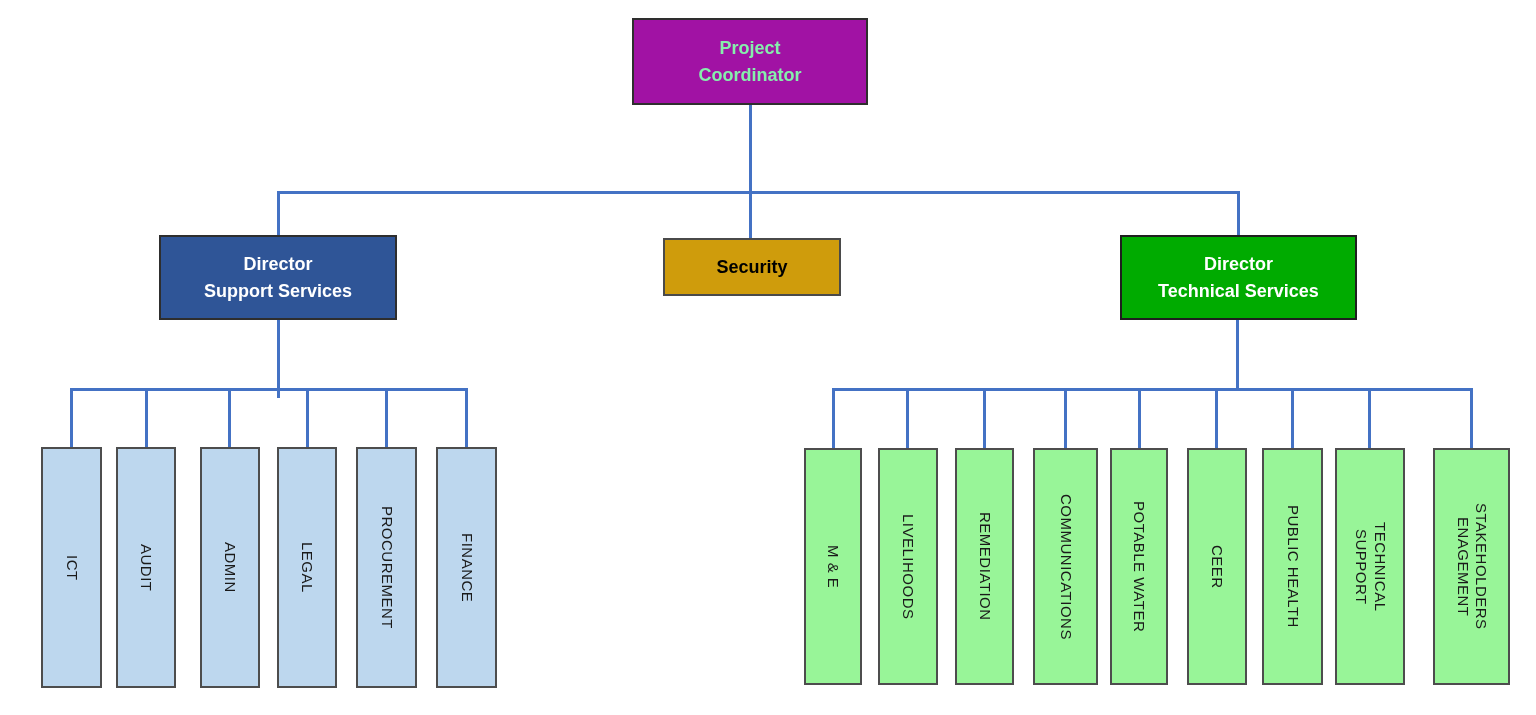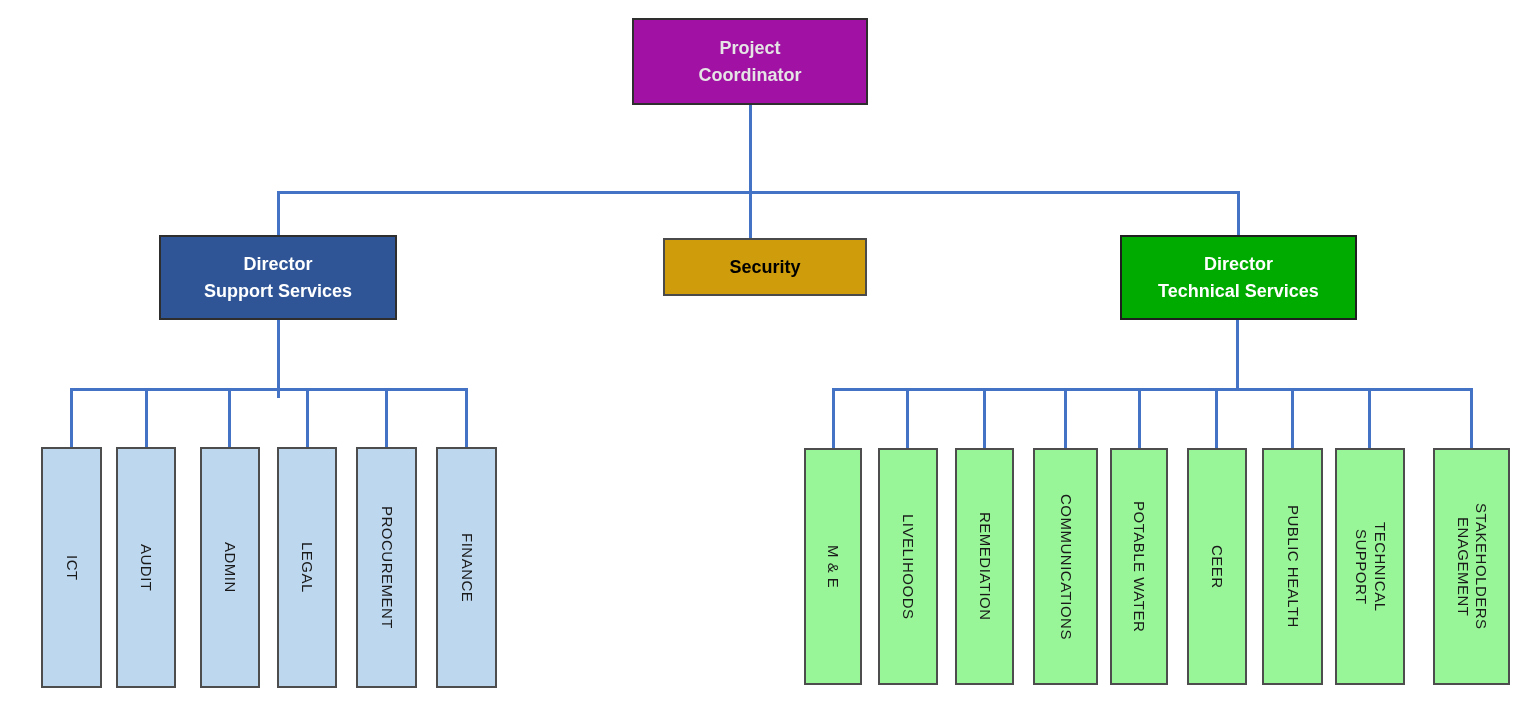--- a/index.html
+++ b/index.html
@@ -31,36 +31,36 @@
   }
   .node .lbl {
     white-space: pre-line;
     text-align: center;
   }
   
   .box-root {
     left: 632px; top: 18px; width: 236px; height: 87px;
     background: #A112A4;
     border: 2px solid #2e2e2e;
-    color: #e5e5e5;
+    color: #86efac;
     font-weight: 700;
     font-size: 18px;
     line-height: 1.5;
   }
   .box-dir-support {
     left: 159px; top: 235px; width: 238px; height: 85px;
     background: #2F5597;
     border: 2px solid #2e2e2e;
     color: #ffffff;
     font-weight: 700;
     font-size: 18px;
     line-height: 1.5;
   }
   .box-security {
-    left: 663px; top: 238px; width: 204px; height: 58px;
+    left: 663px; top: 238px; width: 178px; height: 58px;
     background: #CF9C0C;
     border: 2px solid #4a4a4a;
     color: #000000;
     font-weight: 700;
     font-size: 18px;
   }
   .box-dir-technical {
     left: 1120px; top: 235px; width: 237px; height: 85px;
     background: #00AB00;
     border: 2px solid #1f1f1f;

